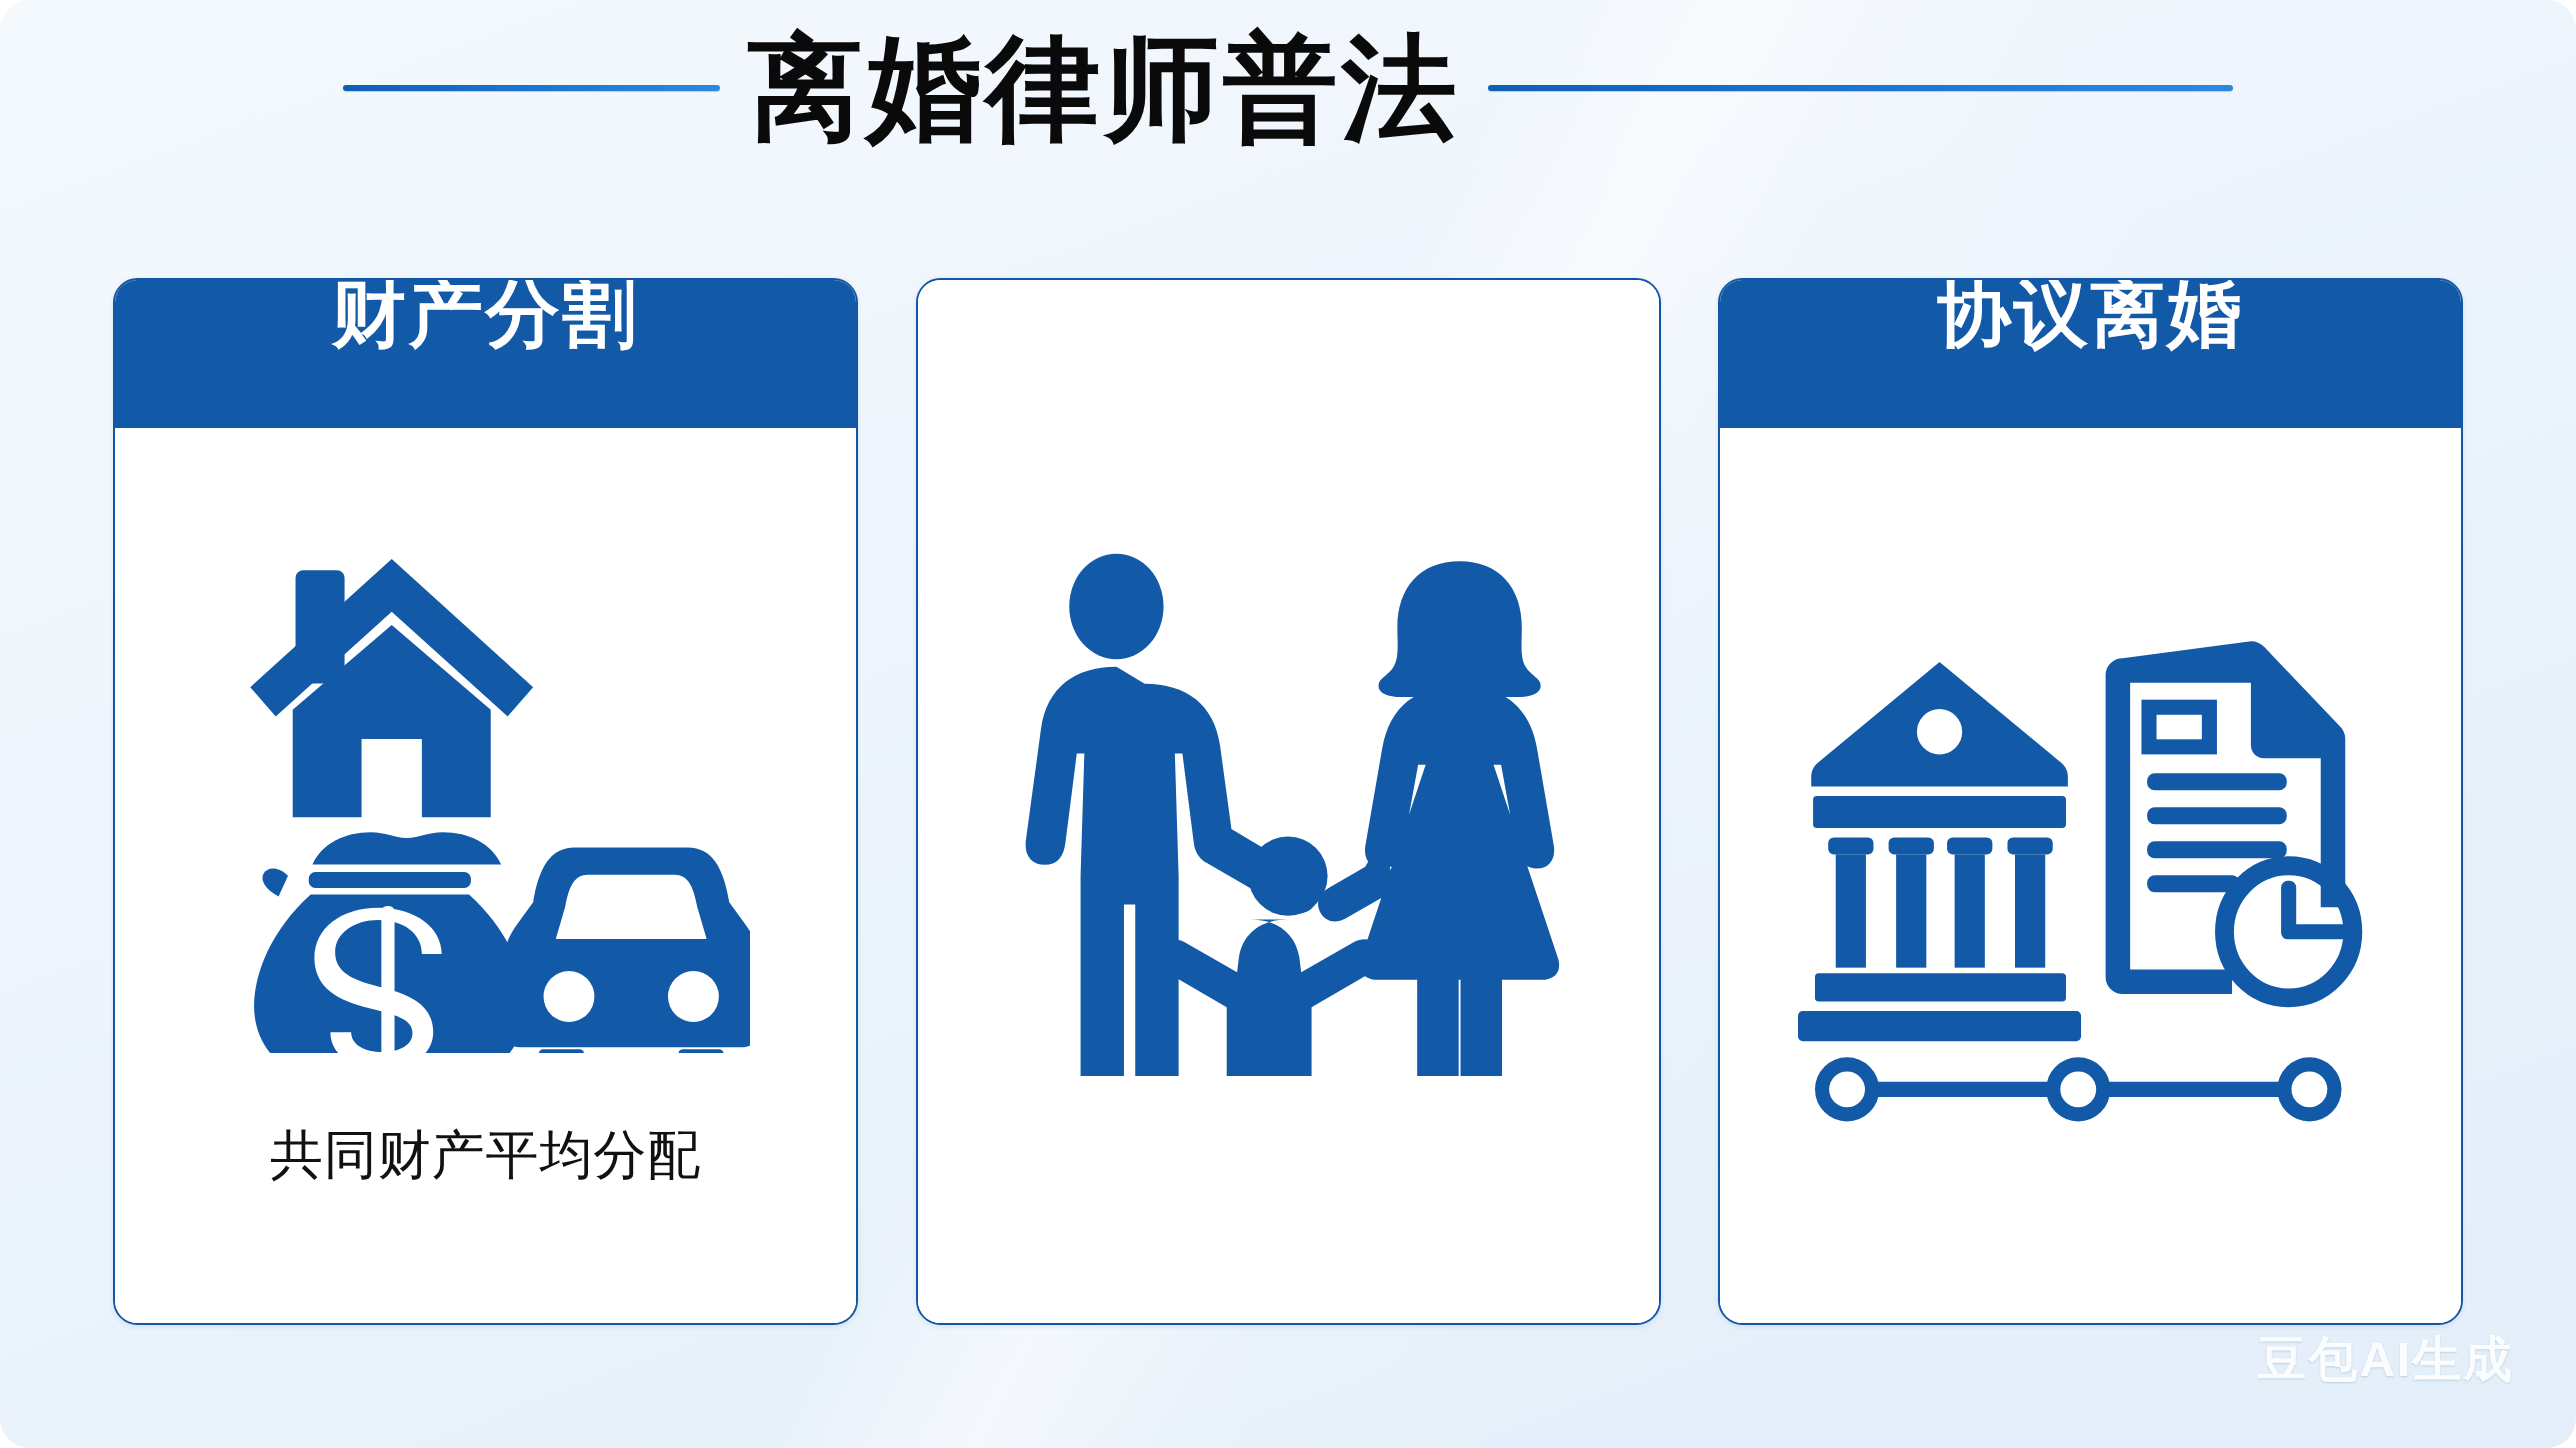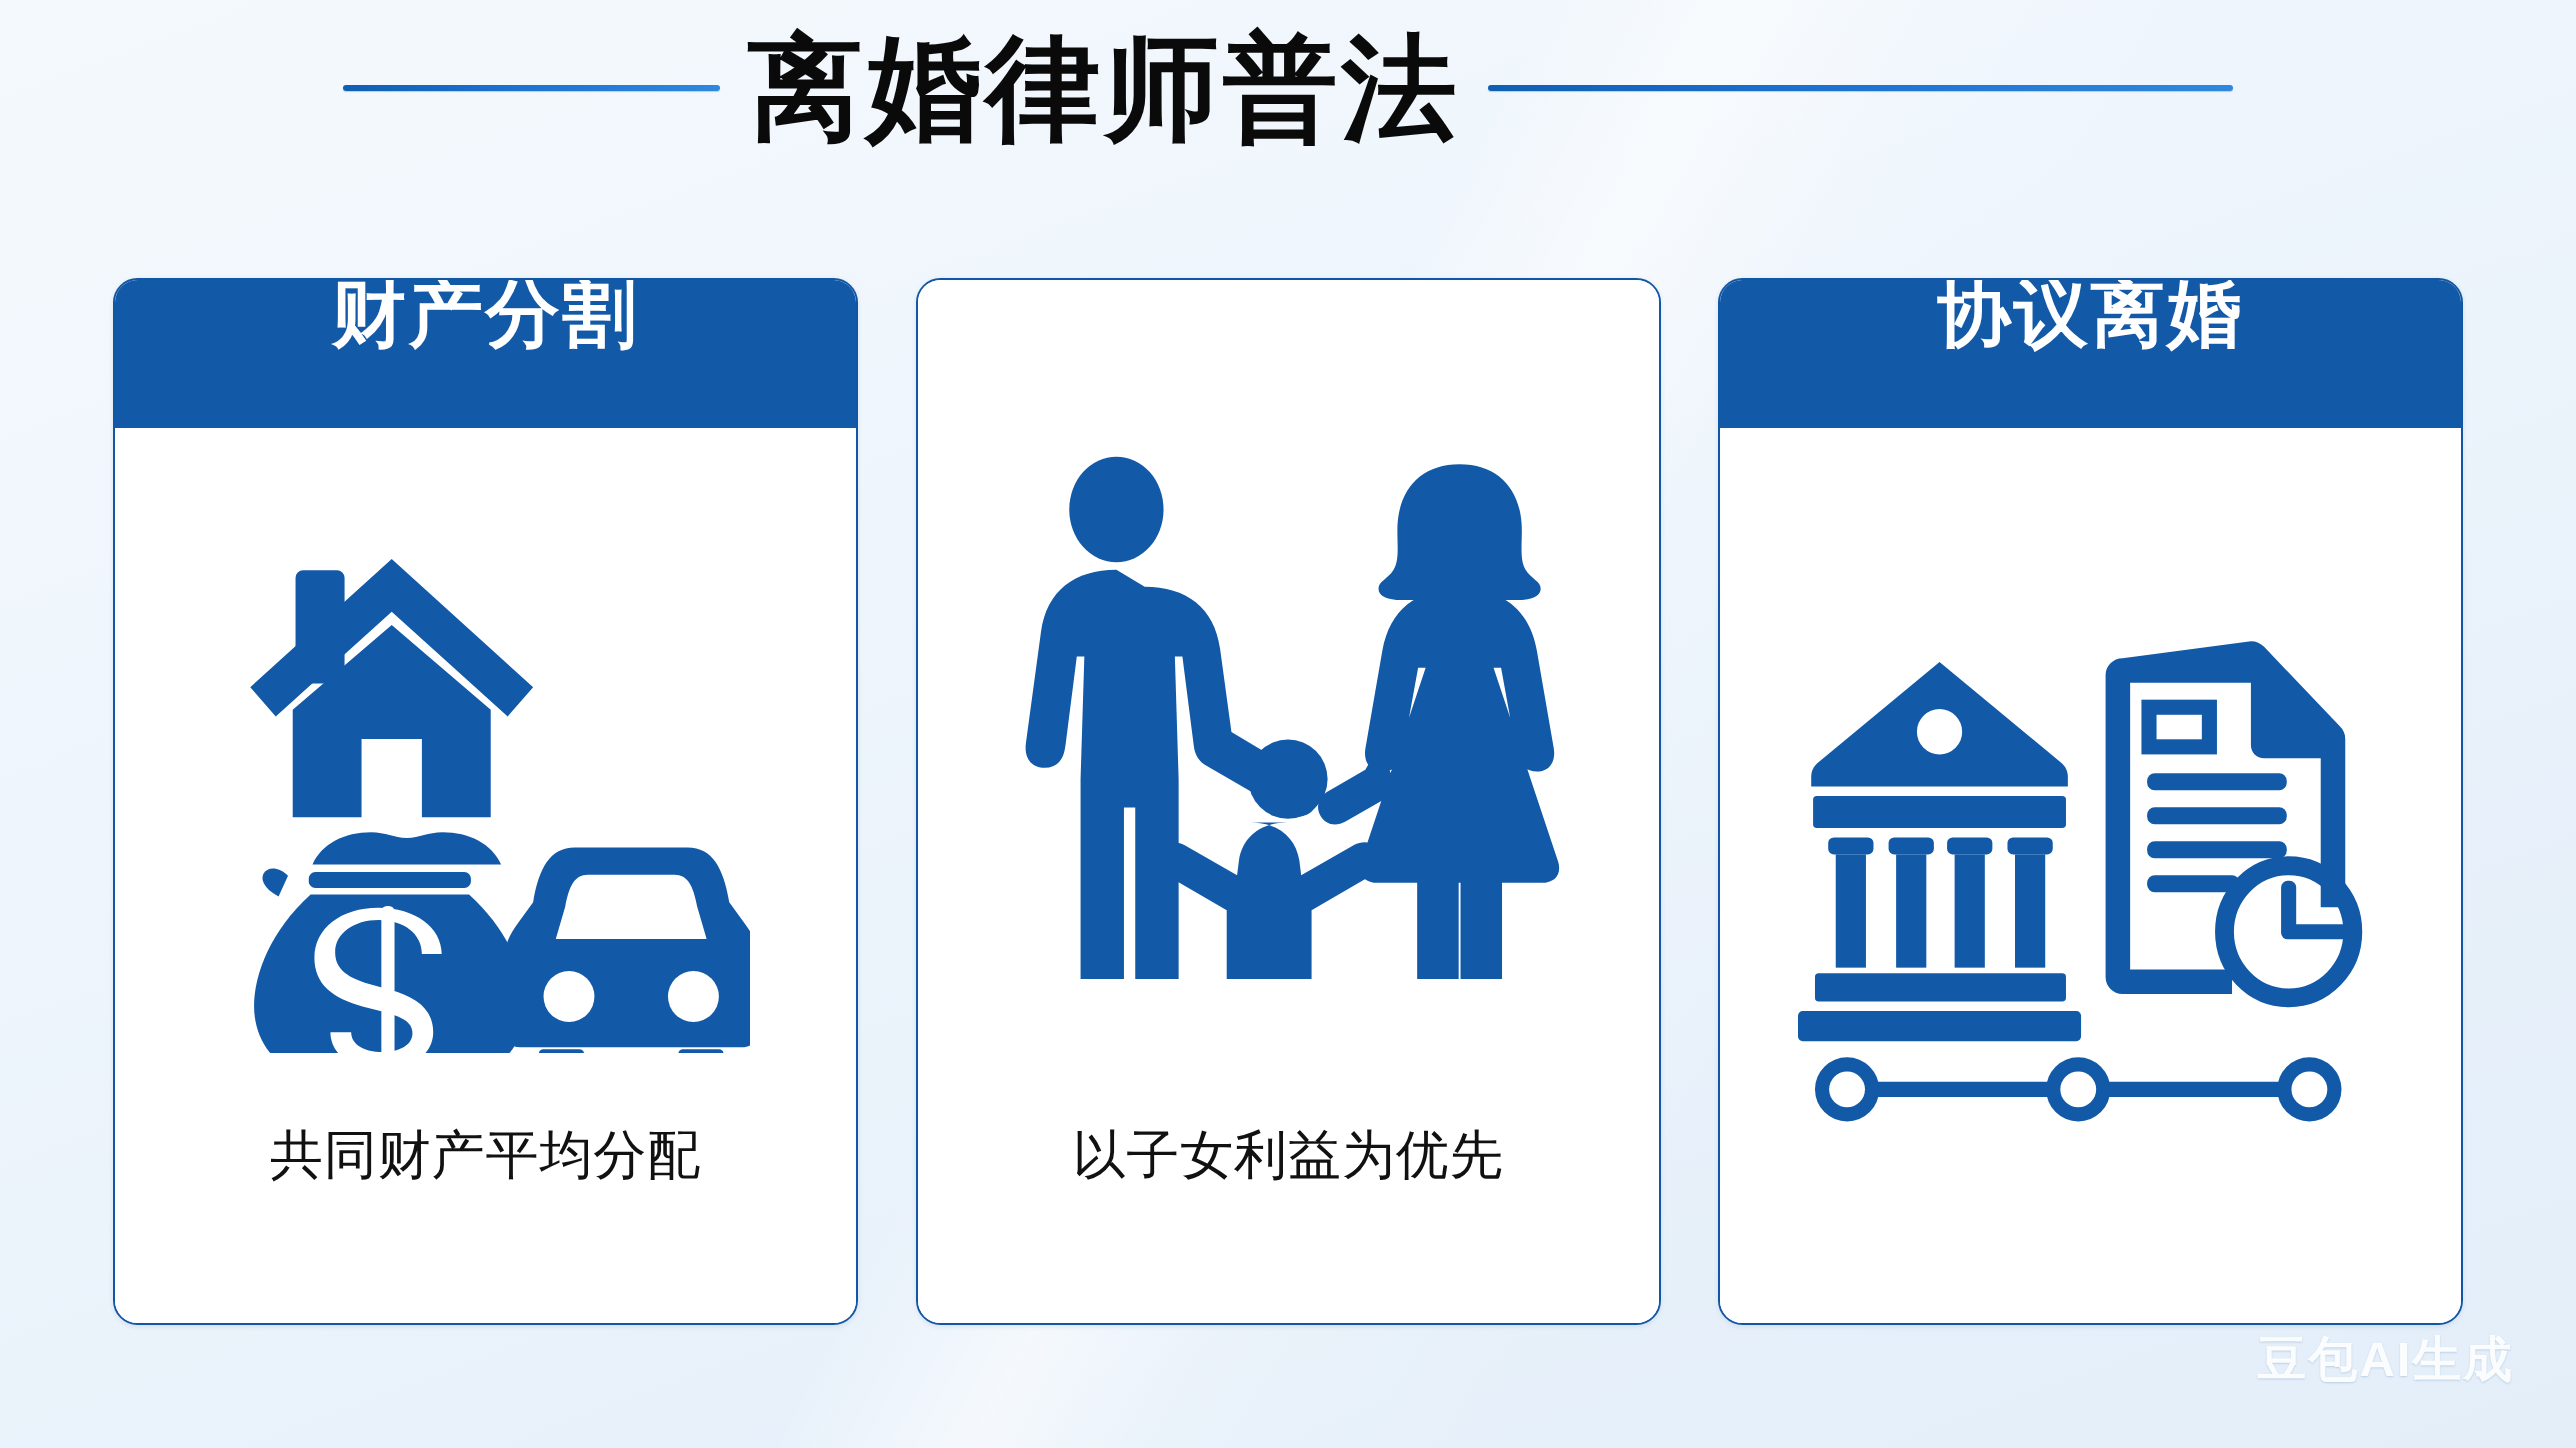--- a/index.html
+++ b/index.html
@@ -14,20 +14,21 @@
     overflow: hidden;
     font-family: "Liberation Sans", "DejaVu Sans", sans-serif;
     background:
       linear-gradient(118deg,
         rgba(255,255,255,0.00) 0%,
         rgba(255,255,255,0.00) 46%,
         rgba(255,255,255,0.55) 52%,
         rgba(255,255,255,0.12) 58%,
         rgba(255,255,255,0.00) 70%),
       linear-gradient(160deg, #f4f9fd 0%, #eef5fc 38%, #e8f1fa 70%, #e3eef9 100%);
+    border-radius: 30px;
   }
 
   
   .title-row {
     position: absolute;
     top: 17px;
     left: 0;
     width: 2576px;
     height: 142px;
     display: flex;
@@ -203,21 +204,20 @@
               </g>
 
               <g>
                 <path d="M482 14 c-42 0 -66 28 -66 70 c0 18 2 32 -4 42 c-6 10 -16 12 -16 20 c0 8 10 12 24 12 l124 0 c14 0 24 -4 24 -12 c0 -8 -10 -10 -16 -20 c-6 -10 -4 -24 -4 -42 c0 -42 -24 -70 -66 -70 Z"></path>
                 <path d="M482 146 c-46 0 -74 22 -82 66 l-18 104 c-2 14 5 24 18 24 c12 0 19 -7 22 -22 l16 -88 l8 0 l-68 204 c-5 14 2 24 17 24 l42 0 l0 142 c0 14 10 22 23 22 c13 0 21 -8 21 -22 l0 -142 l2 0 l0 142 c0 14 8 22 21 22 c14 0 23 -8 23 -22 l0 -142 l42 0 c15 0 22 -10 17 -24 l-68 -204 l8 0 l16 88 c3 15 10 22 22 22 c13 0 20 -10 18 -24 l-18 -104 c-8 -44 -36 -66 -82 -66 Z"></path>
                 <path d="M400 320 c-8 4 -14 10 -18 18 l-38 22 c-11 6 -15 16 -10 26 c5 10 16 13 27 7 l56 -32 Z"></path>
               </g>
             </g>
           </svg>
         </div>
-        <div class="card-caption">以子女利益为优先</div>
       </div>
     </div>
 
     <div class="card">
       <div class="card-header">
         <span class="card-title">协议离婚</span>
       </div>
       <div class="card-body">
         <div class="icon-area">
           <svg width="585" height="491" viewBox="0 0 620 520">

